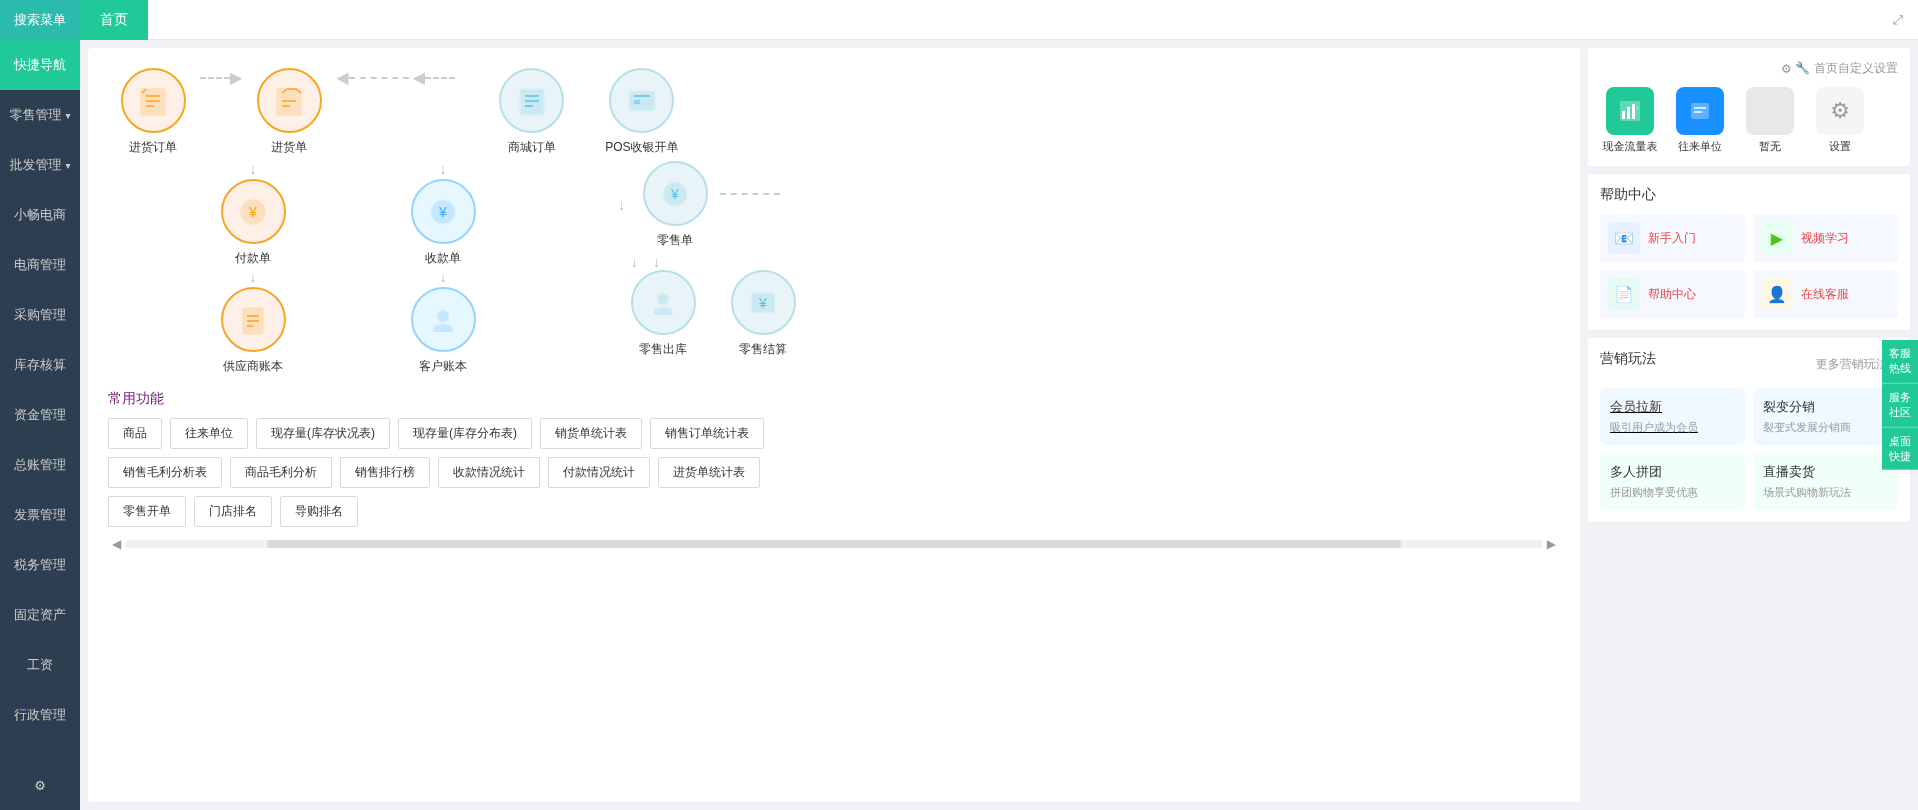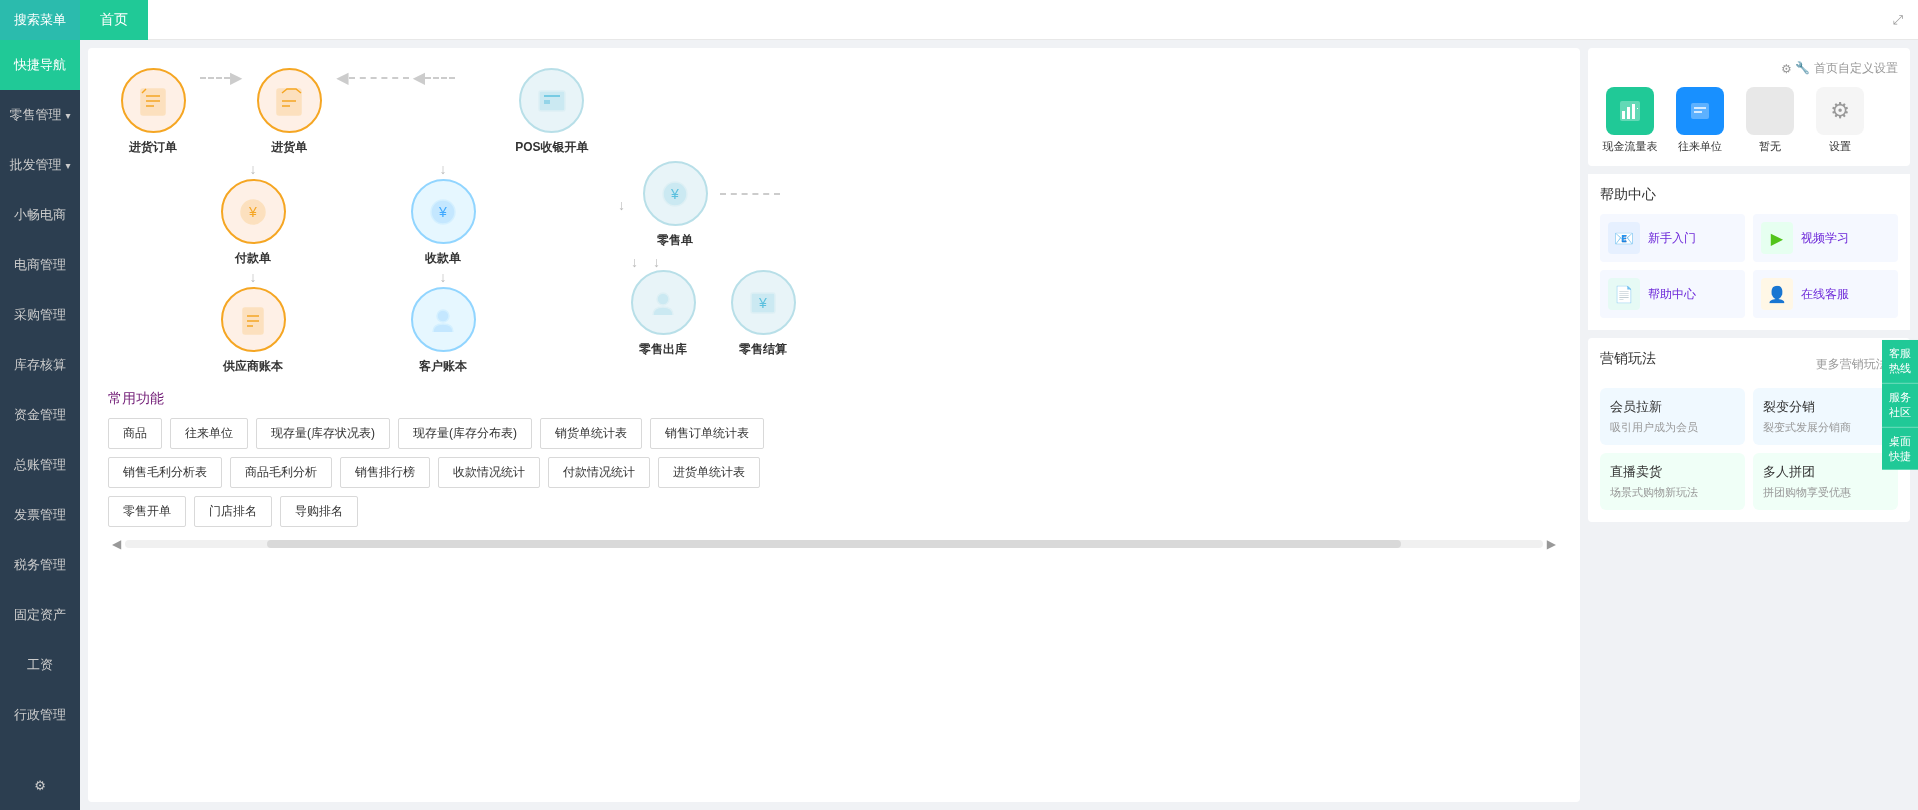--- a/index.html
+++ b/index.html
@@ -30,21 +30,21 @@
     .main-panel { flex: 1; display: flex; overflow: hidden; }
 
     
     .flow-area { flex: 1; background: #fff; margin: 8px; border-radius: 4px; overflow: hidden; display: flex; flex-direction: column; padding: 20px; }
     
     .node { display: flex; flex-direction: column; align-items: center; width: 90px; flex-shrink: 0; }
     .node-circle { width: 65px; height: 65px; border-radius: 50%; display: flex; align-items: center; justify-content: center; font-size: 26px; margin-bottom: 6px; }
     .node-circle.orange { background: #fef0e6; color: #f5a623; border: 2px solid #f5a623; }
     .node-circle.blue { background: #e6f7ff; color: #40a9ff; border: 2px solid #91d5ff; }
     .node-circle.light-blue { background: #e8f4f8; color: #5bc0de; border: 2px solid #b8dfe8; }
-    .node-label { font-size: 12px; color: #333; text-align: center; font-weight: bold; }
+    .node-label { font-size: 12px; color: #333; text-align: center; }
 
     .arrow { display: flex; align-items: center; color: #bbb; font-size: 18px; margin: 0 2px; padding-bottom: 20px; }
 
     
     .common-funcs { margin-top: 15px; }
     .common-funcs-title { font-size: 14px; color: #701a75; margin-bottom: 10px; font-weight: 500; }
     .func-buttons { display: flex; flex-wrap: wrap; gap: 8px; }
     .func-btn { padding: 6px 14px; border: 1px solid #d9d9d9; background: #fff; color: #333; border-radius: 2px; cursor: pointer; font-size: 12px; white-space: nowrap; }
 
     
@@ -72,21 +72,21 @@
     
     .help-center { background: #fff; border-radius: 0; padding: 12px; margin-bottom: 8px; }
     .section-title { font-size: 14px; color: #333; font-weight: 500; margin-bottom: 10px; }
     .help-grid { display: grid; grid-template-columns: 1fr 1fr; gap: 8px; }
     .help-item { display: flex; align-items: center; gap: 8px; padding: 8px; background: #f5f8ff; border-radius: 4px; cursor: pointer; }
     .help-icon { width: 32px; height: 32px; border-radius: 4px; display: flex; align-items: center; justify-content: center; font-size: 16px; }
     .help-icon.blue-bg { background: #e6f0ff; color: #1890ff; }
     .help-icon.green-bg { background: #e6fff0; color: #52c41a; }
     .help-icon.teal-bg { background: #e6faf5; color: #20c997; }
     .help-icon.orange-bg { background: #fff7e6; color: #fa8c16; }
-    .help-label { font-size: 12px; color: #6d28d9; }
+    .help-label { font-size: 12px; color: #ef4444; }
 
     
     .marketing { background: #fff; border-radius: 4px; padding: 12px; margin-bottom: 8px; }
     .marketing-header { display: flex; justify-content: space-between; align-items: center; margin-bottom: 10px; }
     .marketing-more { font-size: 12px; color: #999; cursor: pointer; }
     .marketing-grid { display: grid; grid-template-columns: 1fr 1fr; gap: 8px; }
     .marketing-item { background: #f0f9ff; border-radius: 6px; padding: 10px; cursor: pointer; }
     .marketing-item-title { font-size: 13px; color: #333; font-weight: 500; margin-bottom: 4px; }
     .marketing-item-desc { font-size: 11px; color: #999; }
 
@@ -176,20 +176,31 @@
 
 
           <div class="arrow">
             <span style="color:#ccc;font-size:16px;margin-bottom:20px;">◀</span>
             <span style="border-top:2px dashed #ccc;width:30px;display:inline-block;margin-bottom:20px;"></span>
           </div>
 
 
           <div style="width:30px;"></div>
 
+          <div class="node">
+            <div class="node-circle light-blue">
+              <svg width="32" height="32" viewBox="0 0 32 32">
+                  <rect x="4" y="4" width="24" height="26" rx="2" fill="#5bc0de" opacity="0.2" stroke="#b8dfe8" stroke-width="1.5"></rect>
+                  <line x1="9" y1="11" x2="23" y2="11" stroke="#5bc0de" stroke-width="1.5"></line>
+                  <line x1="9" y1="16" x2="23" y2="16" stroke="#5bc0de" stroke-width="1.5"></line>
+                  <line x1="9" y1="21" x2="17" y2="21" stroke="#5bc0de" stroke-width="1.5"></line>
+                </svg>
+            </div>
+            <span class="node-label">商城订单</span>
+          </div>
 
           <div style="width:15px;"></div>
 
           <div class="node" style="width:100px;">
             <div class="node-circle light-blue">
               <svg width="32" height="32" viewBox="0 0 32 32">
                   <rect x="3" y="6" width="26" height="20" rx="2" fill="#5bc0de" opacity="0.2" stroke="#b8dfe8" stroke-width="1.5"></rect>
                   <line x1="8" y1="11" x2="24" y2="11" stroke="#5bc0de" stroke-width="1.5"></line>
                   <rect x="8" y="15" width="6" height="4" fill="#5bc0de" opacity="0.5"></rect>
                 </svg>
@@ -396,35 +407,35 @@
             </div>
           </div>
         </div>
 
         <div class="marketing">
           <div class="marketing-header">
             <span class="section-title">营销玩法</span>
             <span class="marketing-more">更多营销玩法 &gt;</span>
           </div>
           <div class="marketing-grid">
-            <div class="marketing-item" style="background:#f0f9ff;">
+            <div class="marketing-item" style="background:#f0f9ff;text-decoration:underline;">
               <div class="marketing-item-title">会员拉新</div>
               <div class="marketing-item-desc">吸引用户成为会员</div>
             </div>
             <div class="marketing-item" style="background:#f0f9ff;">
               <div class="marketing-item-title">裂变分销</div>
               <div class="marketing-item-desc">裂变式发展分销商</div>
             </div>
             <div class="marketing-item" style="background:#f0fff7;">
+              <div class="marketing-item-title">多人拼团</div>
+              <div class="marketing-item-desc">拼团购物享受优惠</div>
+            </div>
+            <div class="marketing-item" style="background:#f0fff7;">
               <div class="marketing-item-title">直播卖货</div>
               <div class="marketing-item-desc">场景式购物新玩法</div>
-            </div>
-            <div class="marketing-item" style="background:#f0fff7;">
-              <div class="marketing-item-title">多人拼团</div>
-              <div class="marketing-item-desc">拼团购物享受优惠</div>
             </div>
           </div>
         </div>
 
 
       </div>
     </div>
   </div>
 </div>
 

